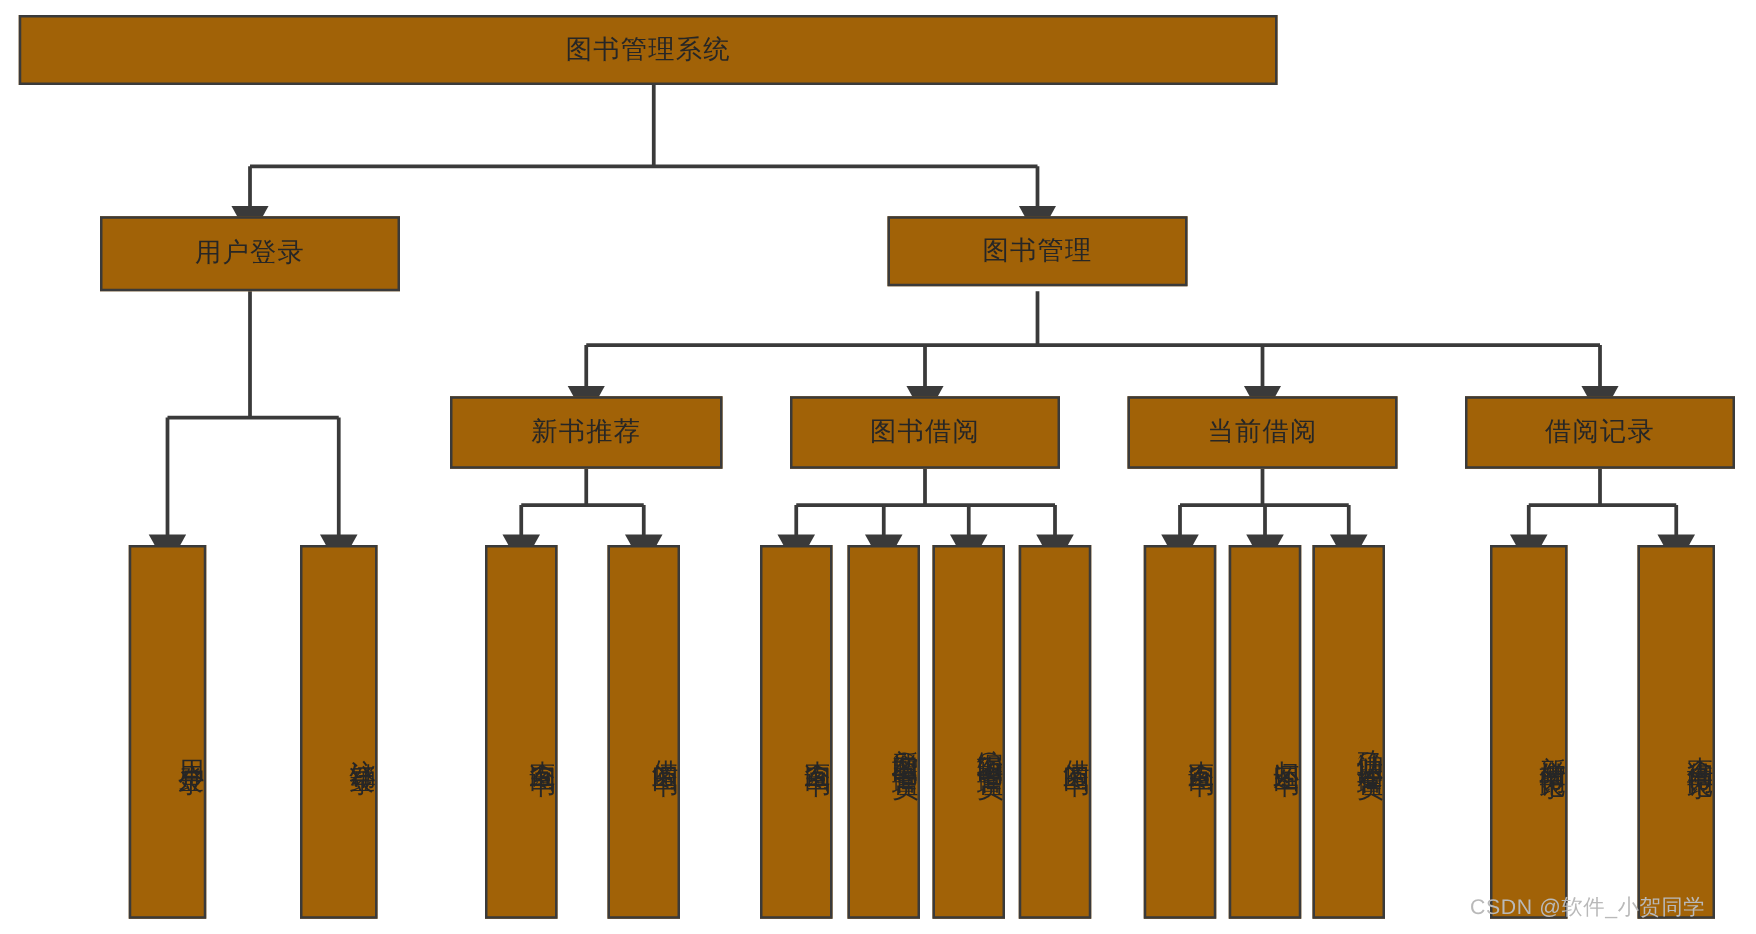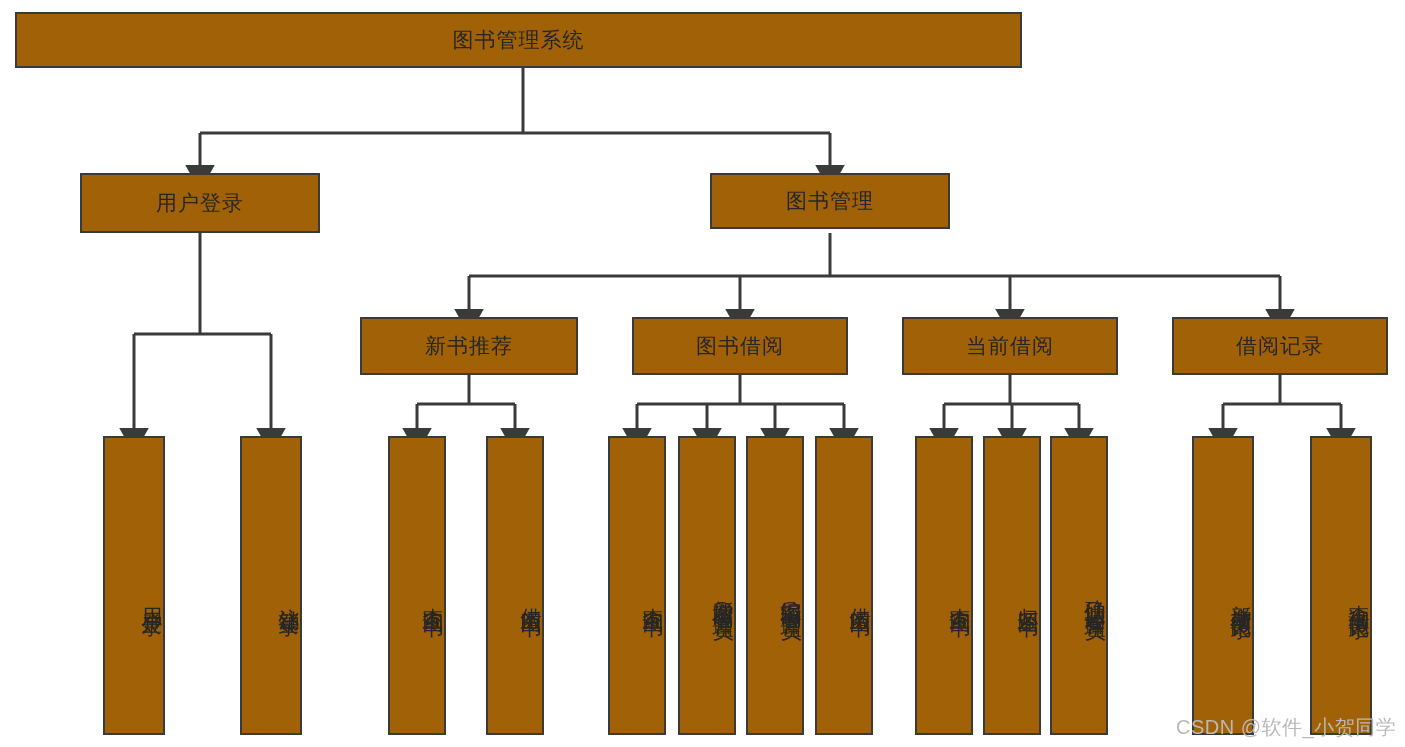--- a/index.html
+++ b/index.html
@@ -50,21 +50,21 @@
     justify-content: center;
     line-height: 1.05;
   }
   .node-label {
     display: block;
   }
   #watermark {
     position: absolute;
     left: 1176px;
     top: 714px;
-    font-size: 20px;
+    font-size: 17px;
     color: #b9b9b9;
     letter-spacing: 0.5px;
     white-space: nowrap;
   }
 </style>
 </head>
 <body>
 
 <div id="canvas">
 

